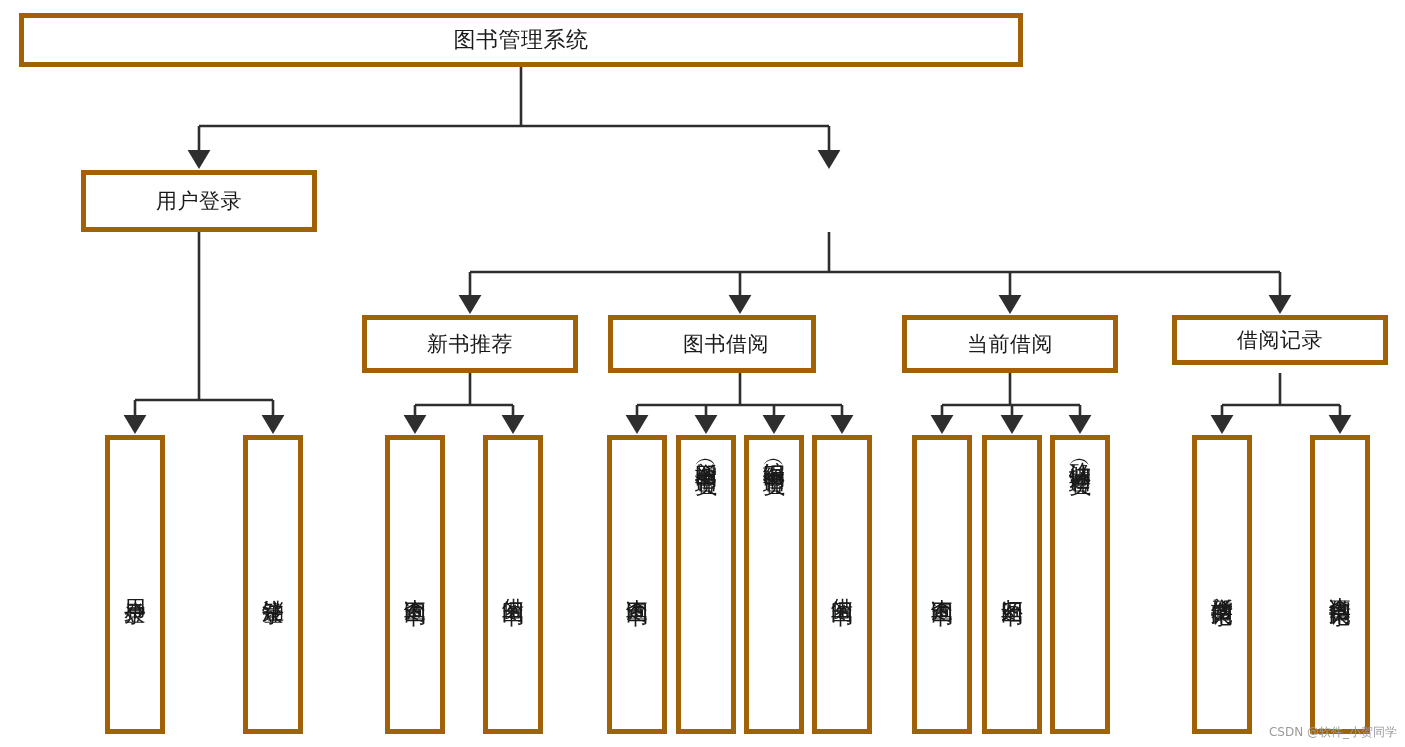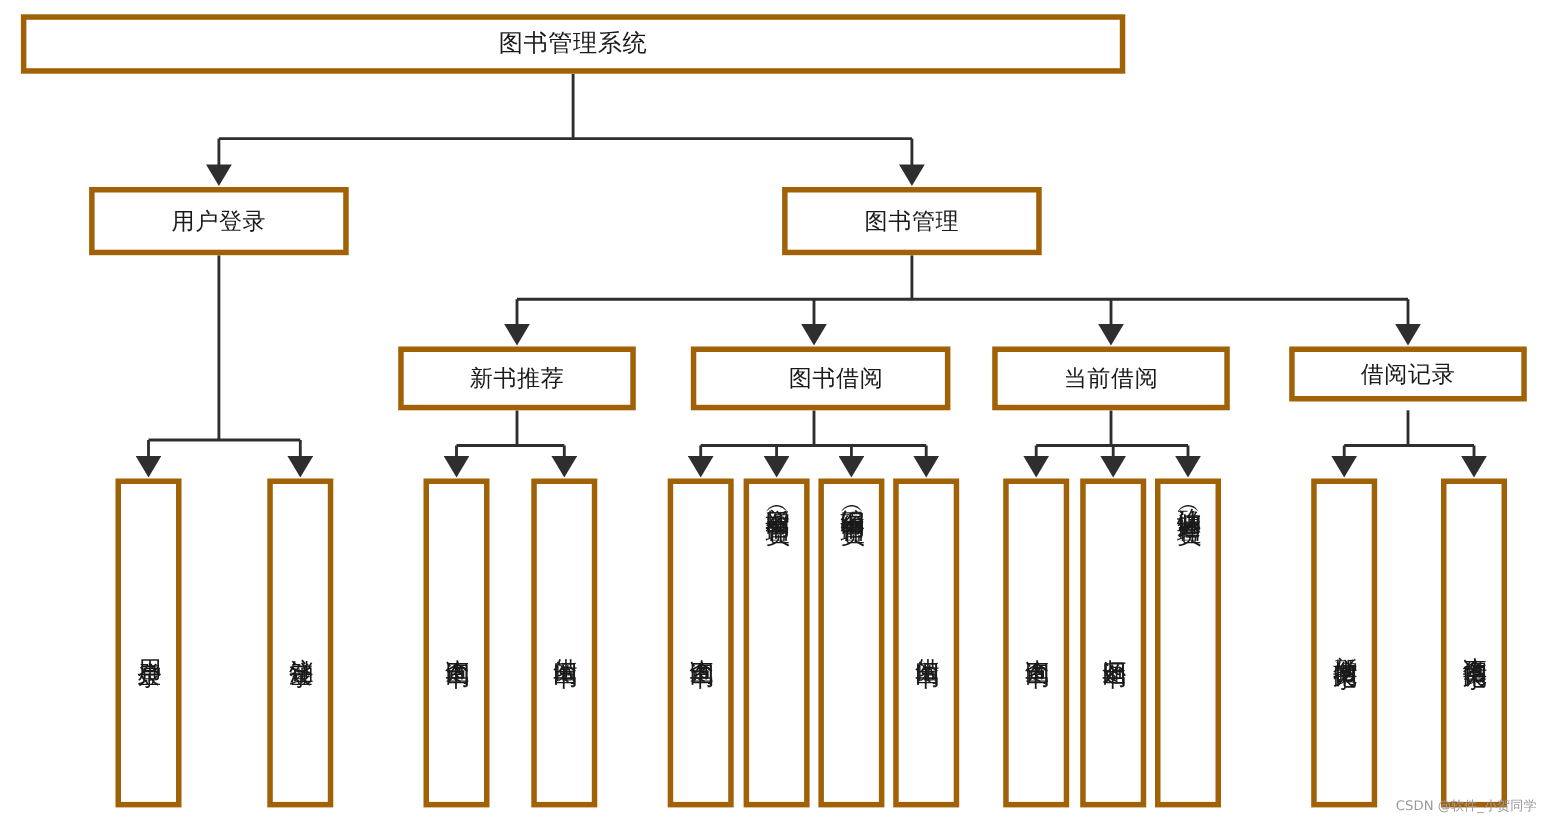--- a/index.html
+++ b/index.html
@@ -142,28 +142,25 @@
     </g>
   </svg>
 
   <div class="node-box horiz root-box" style="left:19px; top:13px; width:1004px; height:54px;">
     <span class="node-label">图书管理系统</span>
   </div>
 
   <div class="node-box horiz" style="left:81px; top:170px; width:236px; height:62px;">
     <span class="node-label">用户登录</span>
   </div>
-  <div class="node-box horiz" style="left:711px; top:170px; width:236px; height:62px;">
-    <span class="node-label">图书管理</span>
-  </div>
 
   <div class="node-box horiz" style="left:362px; top:315px; width:216px; height:58px;text-align:right;">
     <span class="node-label">新书推荐</span>
   </div>
-  <div class="node-box horiz" style="left:628px; top:315px; width:236px; height:58px;padding-left:28px;">
+  <div class="node-box horiz" style="left:608px; top:315px; width:208px; height:58px;padding-left:28px;">
     <span class="node-label">图书借阅</span>
   </div>
   <div class="node-box horiz" style="left:902px; top:315px; width:216px; height:58px;">
     <span class="node-label">当前借阅</span>
   </div>
   <div class="node-box horiz" style="left:1172px; top:315px; width:216px; height:50px;">
     <span class="node-label">借阅记录</span>
   </div>
 
   <div class="node-box vert center-text" style="left:105px; top:435px; width:60px; height:299px;">

